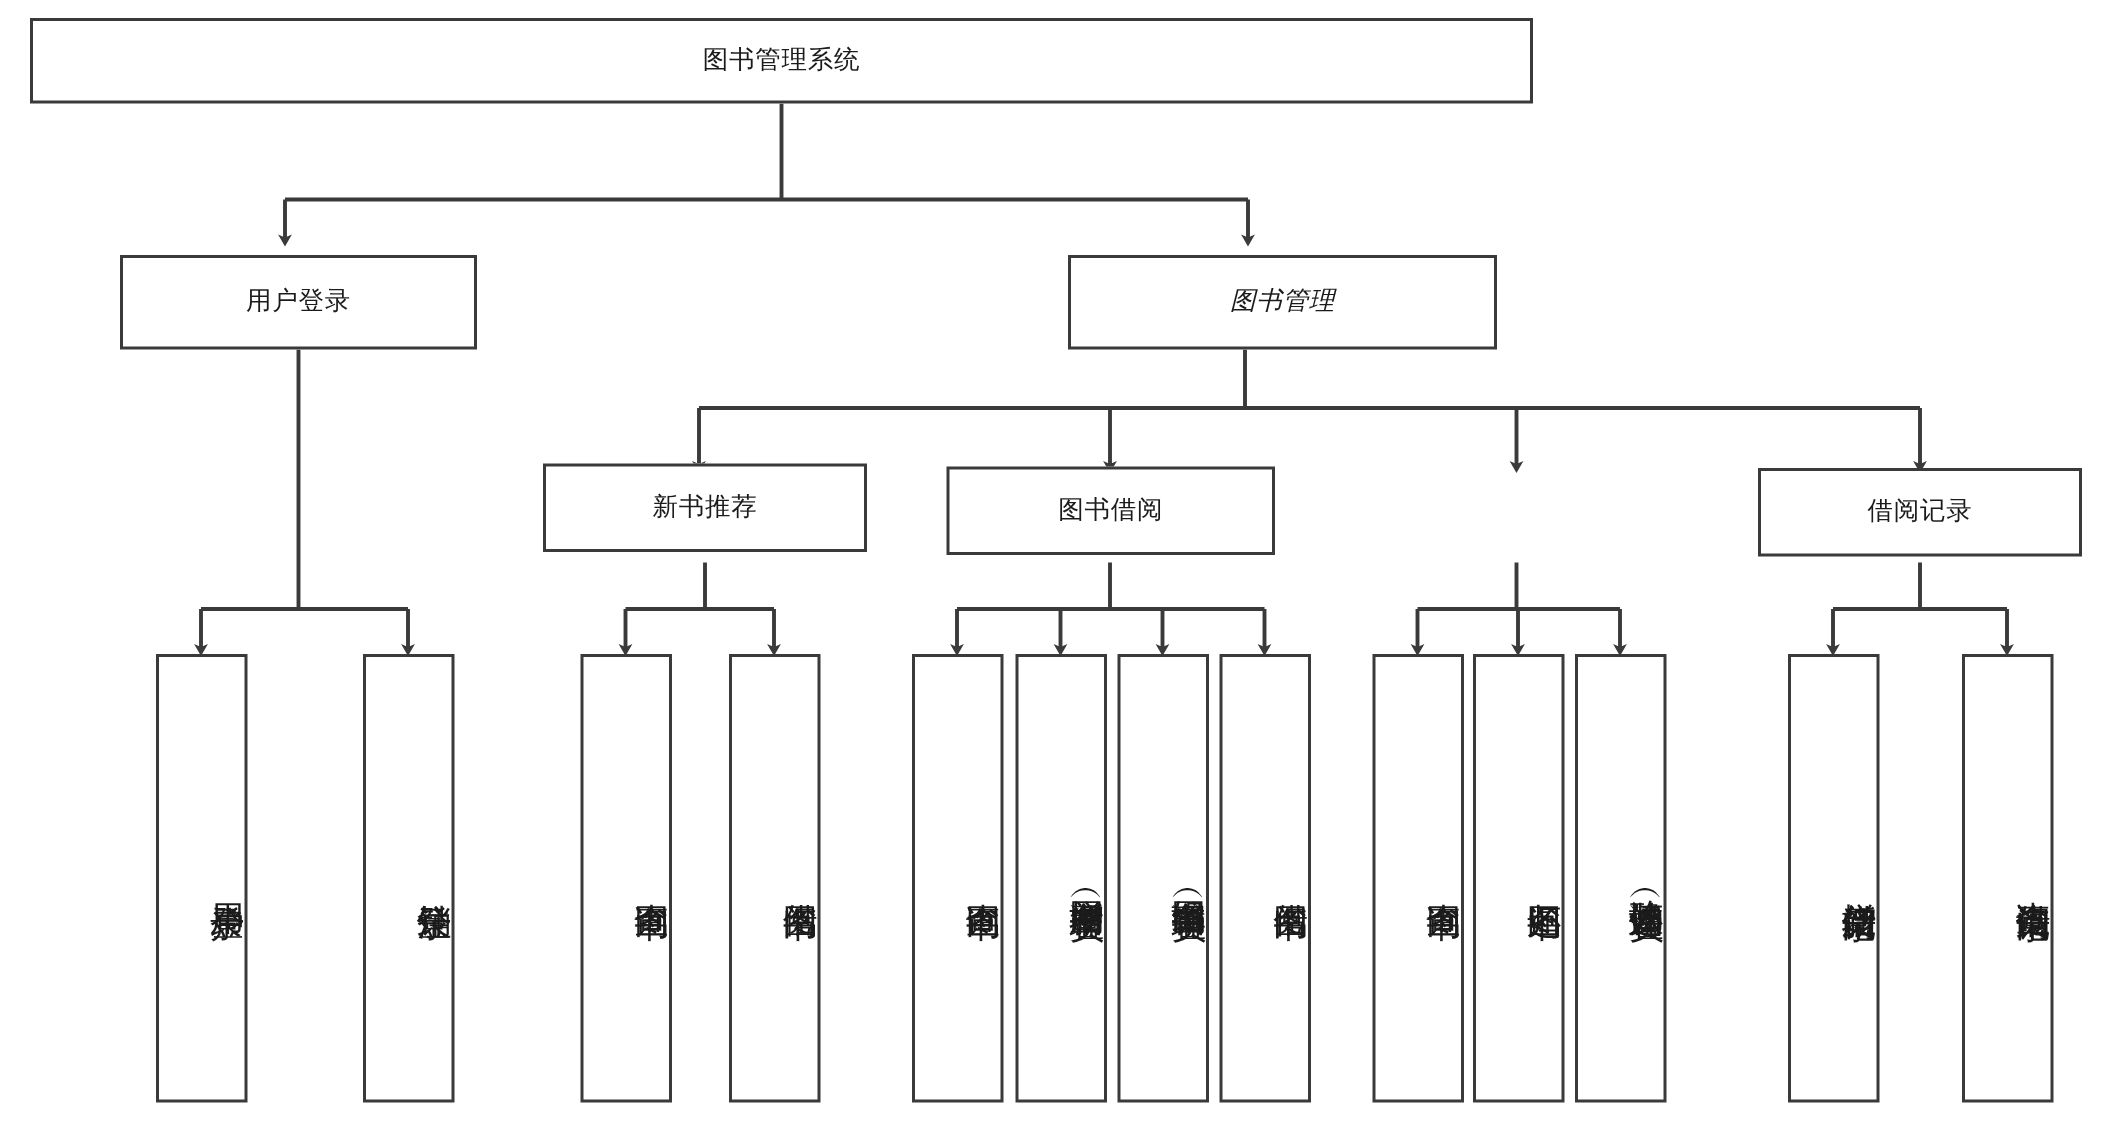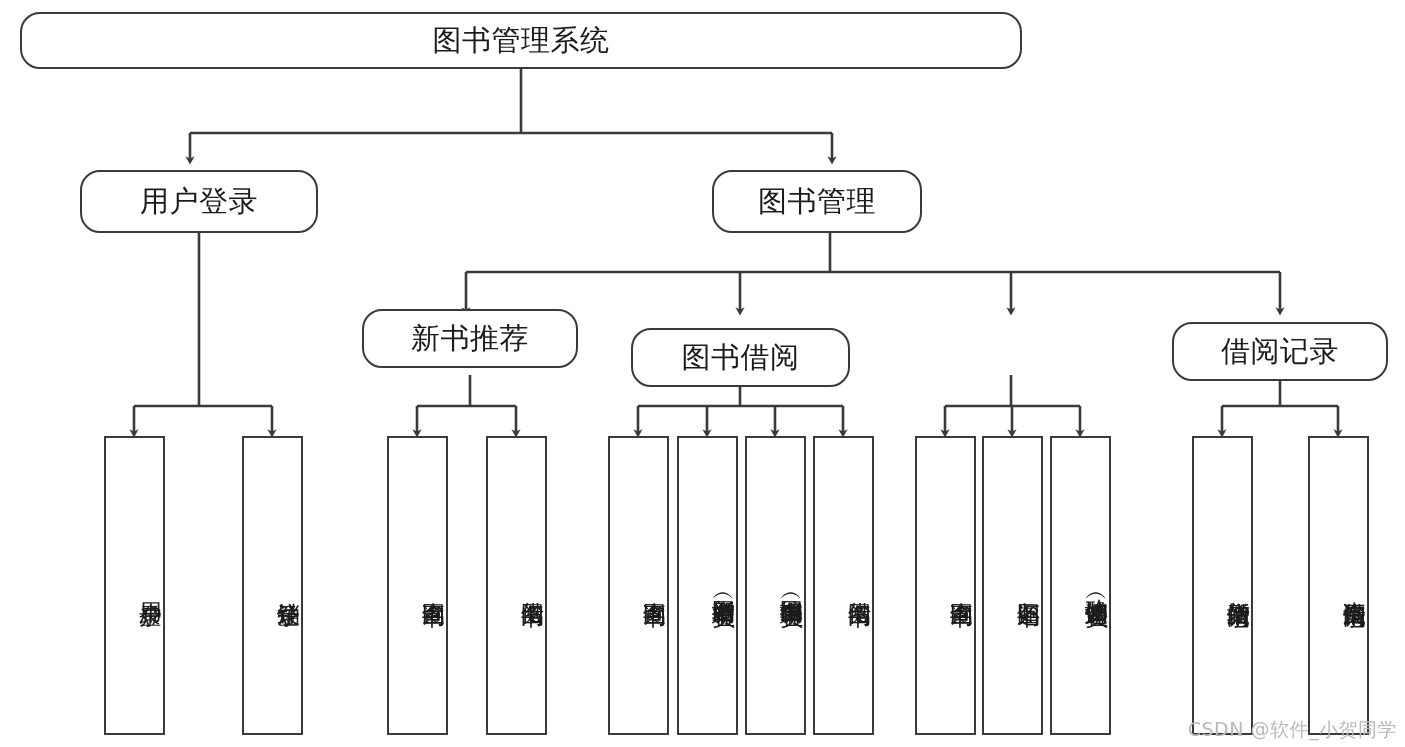--- a/index.html
+++ b/index.html
@@ -31,23 +31,22 @@
     box-sizing: border-box;
     border: 2.5px solid #3a3a3a;
     background: #ffffff;
     display: flex;
     align-items: center;
     justify-content: center;
     color: #1b1b1b;
     line-height: 1.18;
   }
   .node.h {
-    font-size: 29px;
+    font-size: 17px;
     letter-spacing: 0.5px;
-    border-radius: 20px;
   }
   .node.v {
     writing-mode: vertical-rl;
     text-orientation: upright;
     font-size: 23px;
     letter-spacing: 1px;
     padding: 6px 0;
     align-items: flex-start;
     justify-content: center;
   }
@@ -119,28 +118,28 @@
       <path d="M1222,406 L1338,406"></path>
       <path d="M1222,406 L1222,433" marker-end="url(#arrow)"></path>
       <path d="M1338,406 L1338,433" marker-end="url(#arrow)"></path>
     </g>
   </svg>
 
   <div class="node h" style="left:20px; top:12px; width:1002px; height:57px;">图书管理系统</div>
 
   <div class="node h" style="left:80px; top:170px; width:238px; height:63px;">用户登录</div>
 
-  <div class="node h" style="left:712px; top:170px; width:210px; height:63px;">图书管理</div>
+  <div class="node h" style="left:712px; top:170px; width:286px; height:63px;font-style:italic;">图书管理</div>
 
   <div class="node h" style="left:362px; top:309px; width:216px; height:59px;">新书推荐</div>
 
-  <div class="node h" style="left:631px; top:328px; width:219px; height:59px;">图书借阅</div>
+  <div class="node h" style="left:631px; top:311px; width:219px; height:59px;">图书借阅</div>
 
 
-  <div class="node h" style="left:1172px; top:322px; width:216px; height:59px;">借阅记录</div>
+  <div class="node h" style="left:1172px; top:312px; width:216px; height:59px;">借阅记录</div>
 
   <div class="node v" style="left:104px; top:436px; width:61px; height:299px;">
     <span class="vtext">用户登录</span>
   </div>
   <div class="node v" style="left:242px; top:436px; width:61px; height:299px;">
     <span class="vtext">注销登录</span>
   </div>
 
   <div class="node v" style="left:387px; top:436px; width:61px; height:299px;">
     <span class="vtext">查询图书</span>
@@ -172,15 +171,14 @@
     <span class="vtext">确认归还（管理员）</span>
   </div>
 
   <div class="node v" style="left:1192px; top:436px; width:61px; height:299px;">
     <span class="vtext">新增借阅记录</span>
   </div>
   <div class="node v" style="left:1308px; top:436px; width:61px; height:299px;">
     <span class="vtext">查询借阅记录</span>
   </div>
 
-  <div class="watermark">CSDN @软件_小贺同学</div>
 
 </div>
 
 </body></html>

